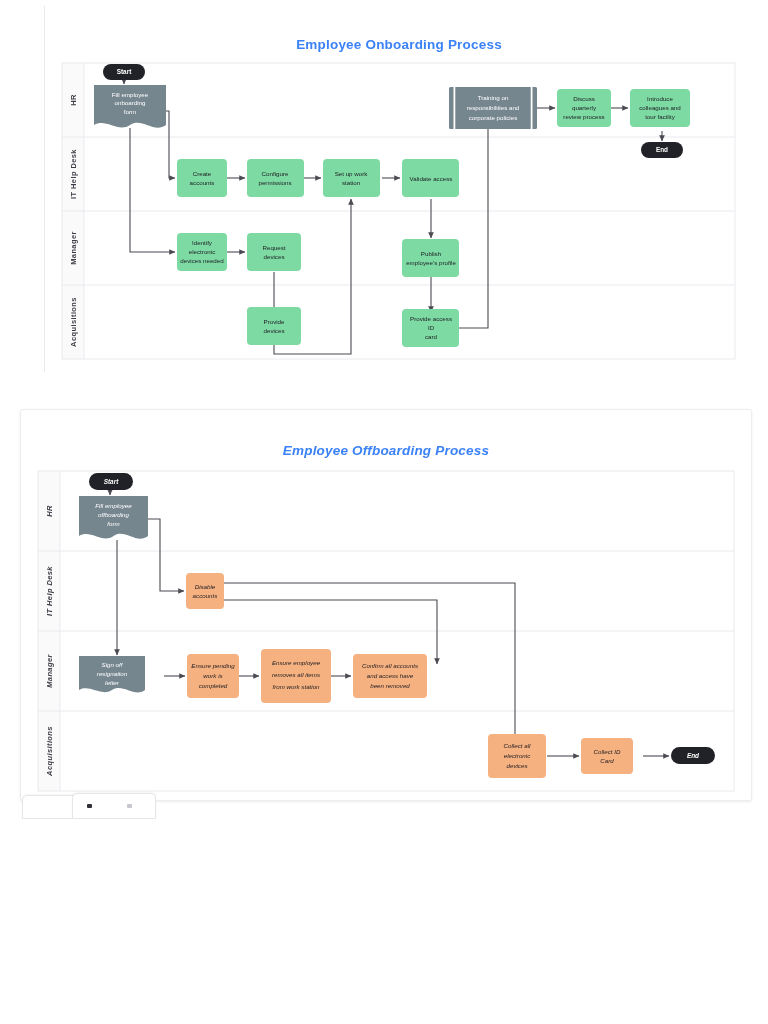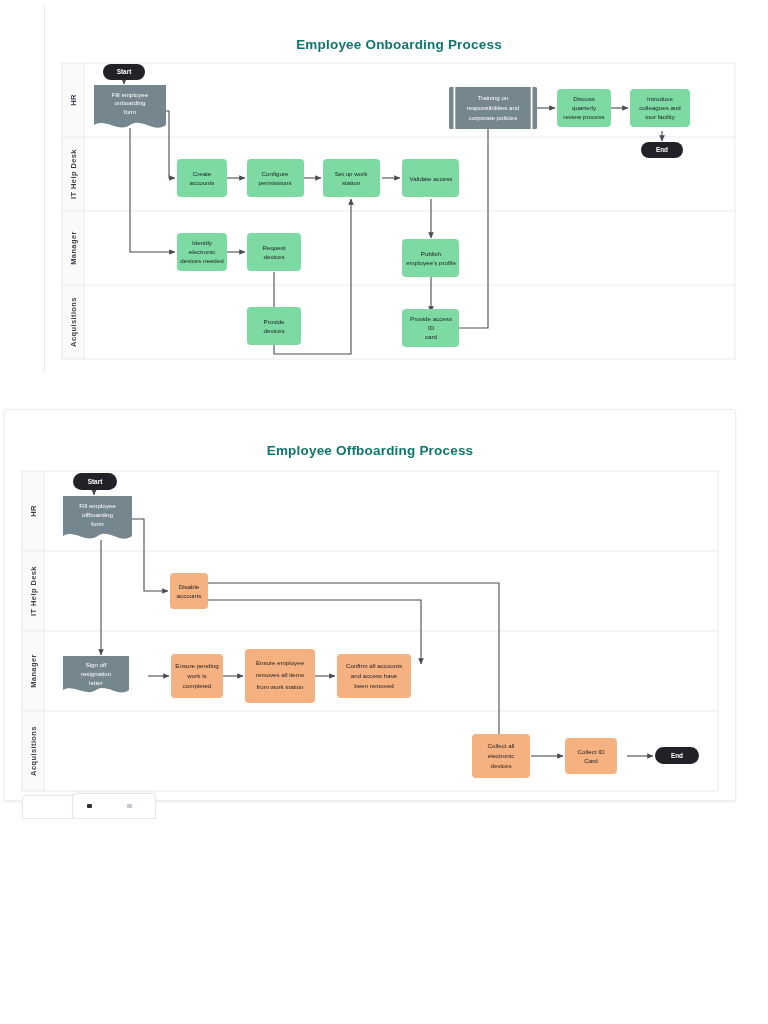--- a/index.html
+++ b/index.html
@@ -8,25 +8,25 @@
     background:#ffffff;
     font-family:"Liberation Sans", sans-serif;
     overflow:hidden;
     position:relative;
   }
   .page{position:absolute;inset:0;}
 
   
   .card{position:absolute;background:#ffffff;}
   #card-onboarding{left:44px;top:6px;width:708px;height:366px;border-left:1px solid #e9e9ec;}
-  #card-offboarding{left:4px;top:409px;width:730px;height:390px;border:1px solid #ededf0;border-radius:3px;box-shadow:0 1px 3px rgba(0,0,0,.07);}
+  #card-offboarding{left:20px;top:409px;width:730px;height:390px;border:1px solid #ededf0;border-radius:3px;box-shadow:0 1px 3px rgba(0,0,0,.07);font-style:italic;}
 
   .diagram-title{
     position:absolute;left:0;right:0;text-align:center;
-    font-size:13.5px;font-weight:bold;color:#0f766e;letter-spacing:.2px;
+    font-size:13.5px;font-weight:bold;color:#3b82f6;letter-spacing:.2px;
   }
   #title-onboarding{top:31px;}
   #title-offboarding{top:33px;}
 
   svg{display:block;}
   .svg-wrap{position:absolute;}
   #svg-onboarding{left:0;top:0;}
   #svg-offboarding{left:0;top:0;}
 
   

